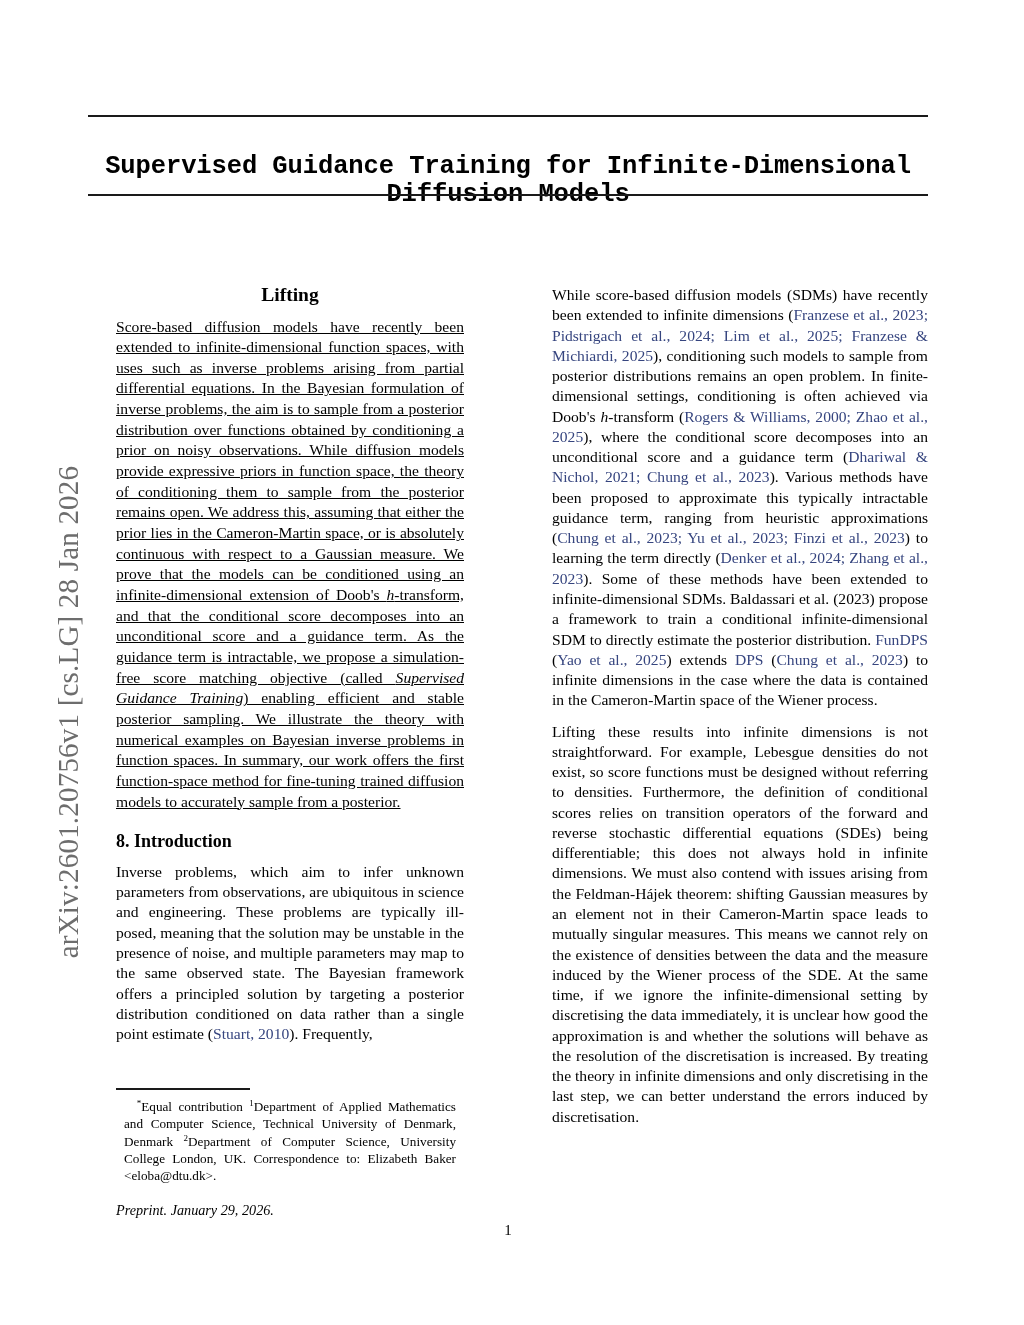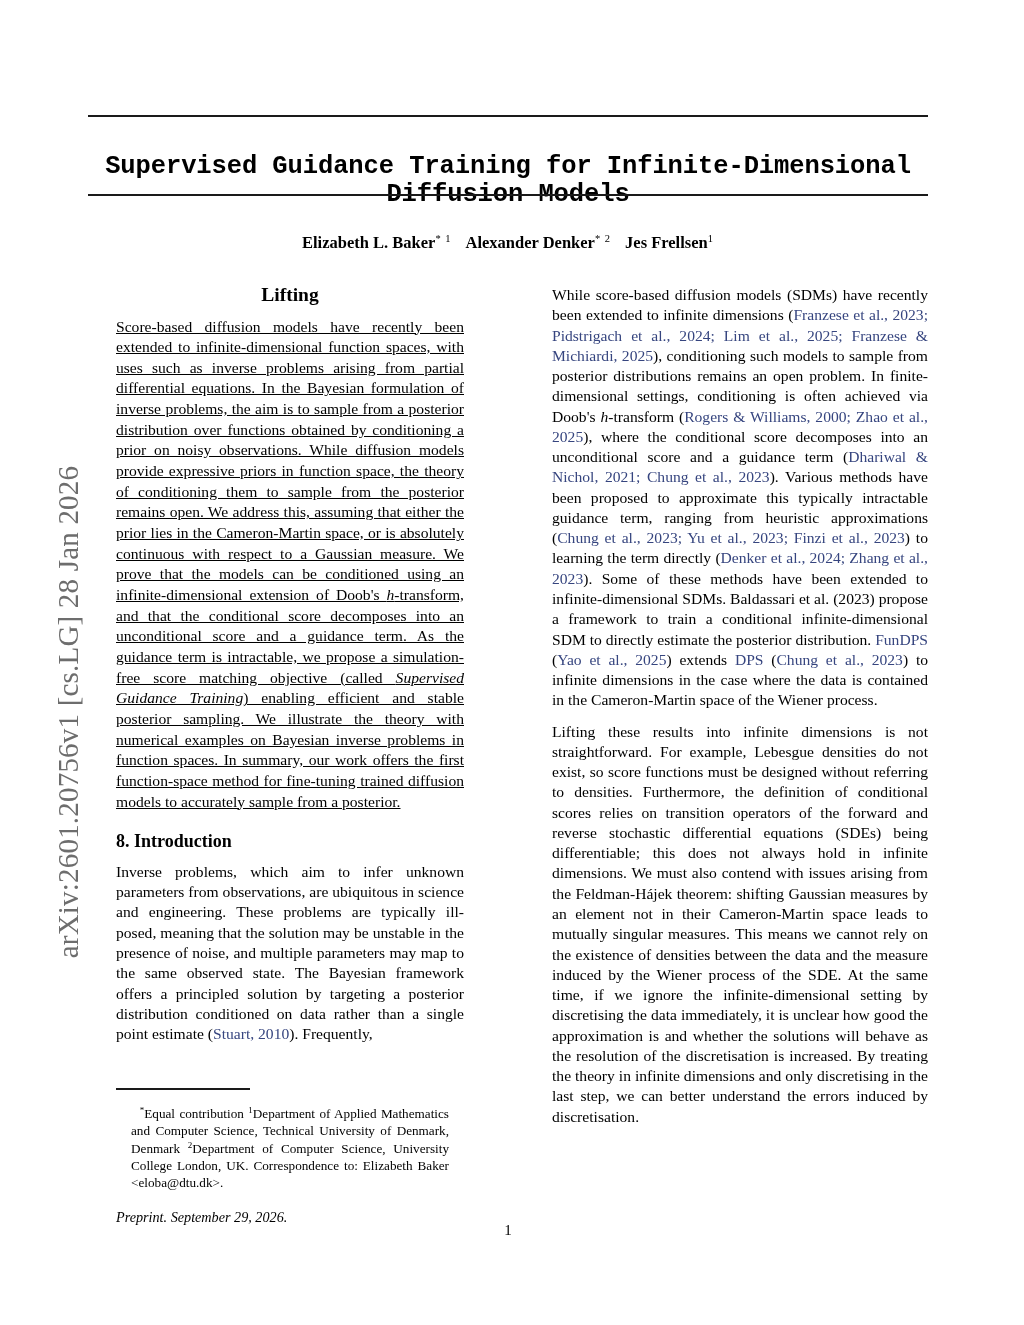--- a/index.html
+++ b/index.html
@@ -150,21 +150,21 @@
   #footnote-rule {
     width: 134px;
     height: 1.6px;
     background: #1a1a1a;
     margin-bottom: 7px;
   }
   #footnote-text {
     font-size: 13.2px;
     line-height: 1.28;
     text-align: justify;
-    margin: 15px;
+    margin: 8px;
   }
   #footnote-text sup {
     font-size: 9px;
     vertical-align: super;
   }
   #preprint-line {
     margin-top: 17px;
     font-size: 14.2px;
     font-style: italic;
   }
@@ -184,23 +184,20 @@
 <div id="arxiv-stamp">arXiv:2601.20756v1  [cs.LG]  28 Jan 2026</div>
 
 <div id="page">
 
   <div id="rule-top" class="rule"></div>
 
   <h1 id="paper-title">Supervised Guidance Training for Infinite-Dimensional Diffusion Models</h1>
 
   <div id="rule-bottom" class="rule"></div>
 
-  <div id="authors">
-    <span class="author"><span>Elizabeth L. Baker</span><sup>* 1</sup></span><span class="author"><span>Alexander Denker</span><sup>* 2</sup></span><span class="author"><span>Jes Frellsen</span><sup>1</sup></span>
-  </div>
 
   <div id="columns">
 
     <div class="col" id="col-left">
 
       <div class="abstract-head">Lifting</div>
 
       <div class="abstract-body">
         <p class="body-text" id="abstract-para">Score-based diffusion models have recently been extended to infinite-dimensional function spaces, with uses such as inverse problems arising from partial differential equations. In the Bayesian formulation of inverse problems, the aim is to sample from a posterior distribution over functions obtained by conditioning a prior on noisy observations. While diffusion models provide expressive priors in function space, the theory of conditioning them to sample from the posterior remains open. We address this, assuming that either the prior lies in the Cameron-Martin space, or is absolutely continuous with respect to a Gaussian measure. We prove that the models can be conditioned using an infinite-dimensional extension of Doob's <span class="mathit">h</span>-transform, and that the conditional score decomposes into an unconditional score and a guidance term. As the guidance term is intractable, we propose a simulation-free score matching objective (called <span class="ital">Supervised Guidance Training</span>) enabling efficient and stable posterior sampling. We illustrate the theory with numerical examples on Bayesian inverse problems in function spaces. In summary, our work offers the first function-space method for fine-tuning trained diffusion models to accurately sample from a posterior.</p>
       </div>
@@ -214,18 +211,18 @@
     <div class="col" id="col-right">
       <p class="body-text" id="right-para-1">While score-based diffusion models (SDMs) have recently been extended to infinite dimensions (<span class="cite">Franzese et al., 2023; Pidstrigach et al., 2024; Lim et al., 2025; Franzese &amp; Michiardi, 2025</span>), conditioning such models to sample from posterior distributions remains an open problem. In finite-dimensional settings, conditioning is often achieved via Doob's <span class="mathit">h</span>-transform (<span class="cite">Rogers &amp; Williams, 2000; Zhao et al., 2025</span>), where the conditional score decomposes into an unconditional score and a guidance term (<span class="cite">Dhariwal &amp; Nichol, 2021; Chung et al., 2023</span>). Various methods have been proposed to approximate this typically intractable guidance term, ranging from heuristic approximations (<span class="cite">Chung et al., 2023; Yu et al., 2023; Finzi et al., 2023</span>) to learning the term directly (<span class="cite">Denker et al., 2024; Zhang et al., 2023</span>). Some of these methods have been extended to infinite-dimensional SDMs. Baldassari et al. (2023) propose a framework to train a conditional infinite-dimensional SDM to directly estimate the posterior distribution. <span class="cite">FunDPS</span> (<span class="cite">Yao et al., 2025</span>) extends <span class="cite">DPS</span> (<span class="cite">Chung et al., 2023</span>) to infinite dimensions in the case where the data is contained in the Cameron-Martin space of the Wiener process.</p>
       <p class="body-text" id="right-para-2">Lifting these results into infinite dimensions is not straightforward. For example, Lebesgue densities do not exist, so score functions must be designed without referring to densities. Furthermore, the definition of conditional scores relies on transition operators of the forward and reverse stochastic differential equations (SDEs) being differentiable; this does not always hold in infinite dimensions. We must also contend with issues arising from the Feldman-Hájek theorem: shifting Gaussian measures by an element not in their Cameron-Martin space leads to mutually singular measures. This means we cannot rely on the existence of densities between the data and the measure induced by the Wiener process of the SDE. At the same time, if we ignore the infinite-dimensional setting by discretising the data immediately, it is unclear how good the approximation is and whether the solutions will behave as the resolution of the discretisation is increased. By treating the theory in infinite dimensions and only discretising in the last step, we can better understand the errors induced by discretisation.</p>
     </div>
 
   </div>
 
   <div id="footnote-block">
     <div id="footnote-rule"></div>
     <p id="footnote-text">&nbsp;&nbsp;<sup>*</sup>Equal contribution <sup>1</sup>Department of Applied Mathematics and Computer Science, Technical University of Denmark, Denmark <sup>2</sup>Department of Computer Science, University College London, UK. Correspondence to: Elizabeth Baker &lt;eloba@dtu.dk&gt;.</p>
-    <div id="preprint-line">Preprint. September 29, 2026.</div>
+    <div id="preprint-line">Preprint. January 29, 2026.</div>
   </div>
 
   <div id="page-number">1</div>
 
 </div>
 
 </body></html>

